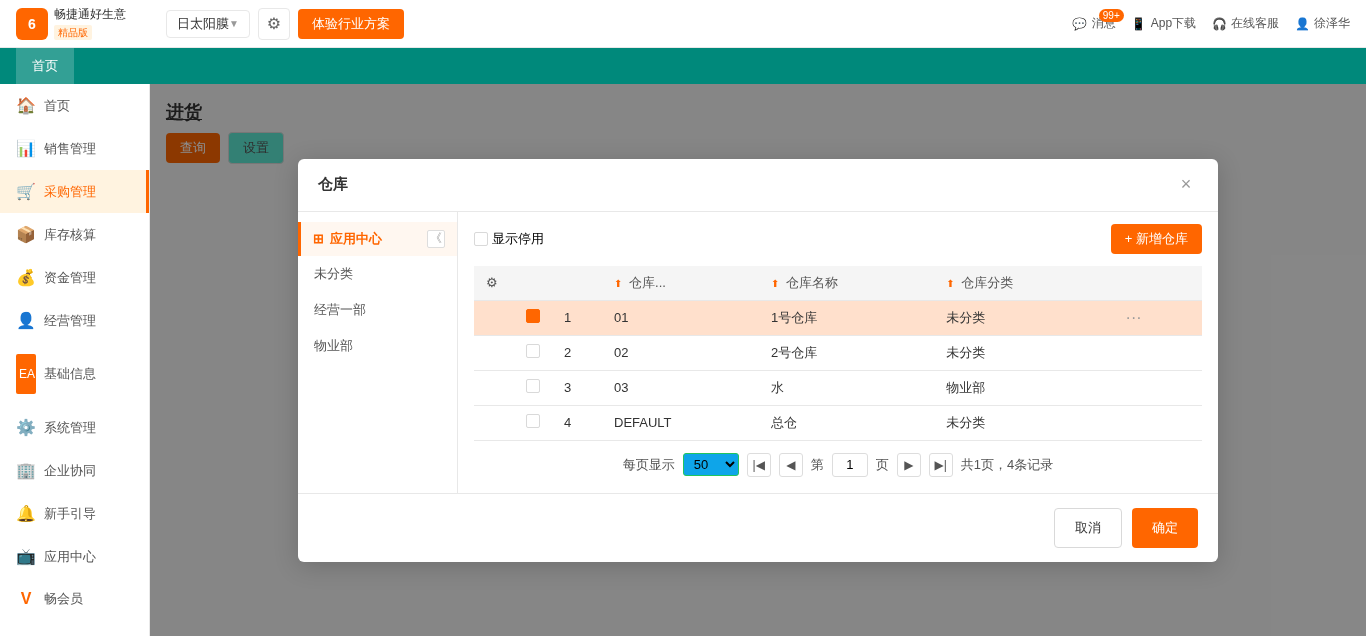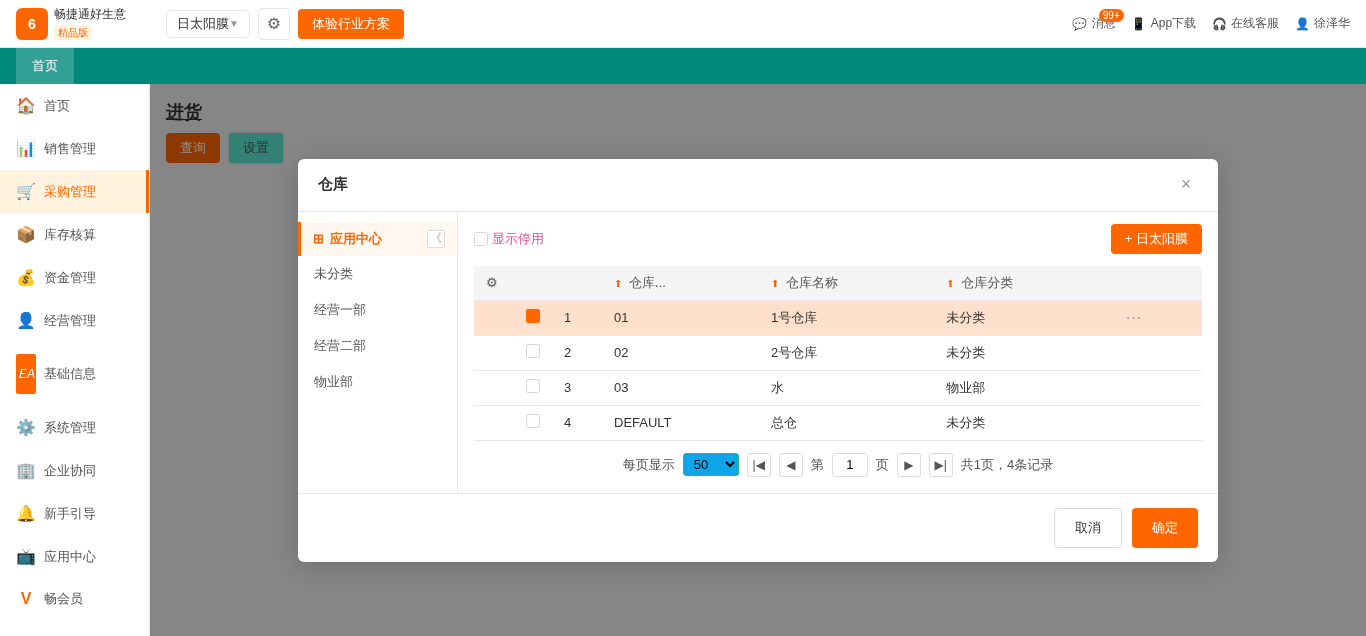--- a/index.html
+++ b/index.html
@@ -236,21 +236,21 @@
       background: #fff;
     }
     .search-box input {
       border: none; outline: none;
       font-size: 13px; color: #333;
       width: 150px; background: transparent;
     }
     .search-icon { color: #999; font-size: 14px; }
     .show-disabled {
       display: flex; align-items: center; gap: 4px;
-      font-size: 13px; color: #ec4899; cursor: pointer;
+      font-size: 13px; color: #000000; cursor: pointer;
     }
     .checkbox-sq {
       width: 14px; height: 14px;
       border: 1px solid #d9d9d9;
       border-radius: 2px;
       display: inline-block;
       background: #fff;
     }
     .add-btn {
       margin-left: auto;
@@ -440,21 +440,21 @@
     </div>
     <div class="sidebar-item">
       <span class="sidebar-icon">💰</span>
       <span>资金管理</span>
     </div>
     <div class="sidebar-item">
       <span class="sidebar-icon">👤</span>
       <span>经营管理</span>
     </div>
     <div class="sidebar-item">
-      <span class="sidebar-icon" style="font-size:12px;background:#f60;color:#fff;border-radius:2px;padding:13px 3px;font-style:italic;">EA</span>
+      <span class="sidebar-icon" style="font-size:12px;background:#f60;color:#fff;border-radius:2px;padding:13px 3px;">EA</span>
       <span>基础信息</span>
     </div>
     <div class="sidebar-item">
       <span class="sidebar-icon">⚙️</span>
       <span>系统管理</span>
     </div>
     <div class="sidebar-item">
       <span class="sidebar-icon">🏢</span>
       <span>企业协同</span>
     </div>
@@ -500,35 +500,32 @@
               </div>
               <div class="category-collapse-btn">《</div>
             </div>
             <div class="category-item">
               <span>未分类</span>
             </div>
             <div class="category-item">
               <span>经营一部</span>
             </div>
             <div class="category-item">
-              <span>经营二部</span>
-            </div>
-            <div class="category-item">
               <span>物业部</span>
             </div>
           </div>
 
           <div class="table-panel">
 
             <div class="table-toolbar">
               <label class="show-disabled">
                 <span class="checkbox-sq"></span>
                 <span>显示停用</span>
               </label>
-              <button class="add-btn">+ 日太阳膜</button>
+              <button class="add-btn">+ 新增仓库</button>
             </div>
 
             <table class="warehouse-table">
               <thead>
                 <tr>
                   <th class="th-gear">⚙</th>
                   <th class="th-check"></th>
                   <th style="width:50px;"></th>
                   <th>
                     <span class="sort-icon">⬆</span>

